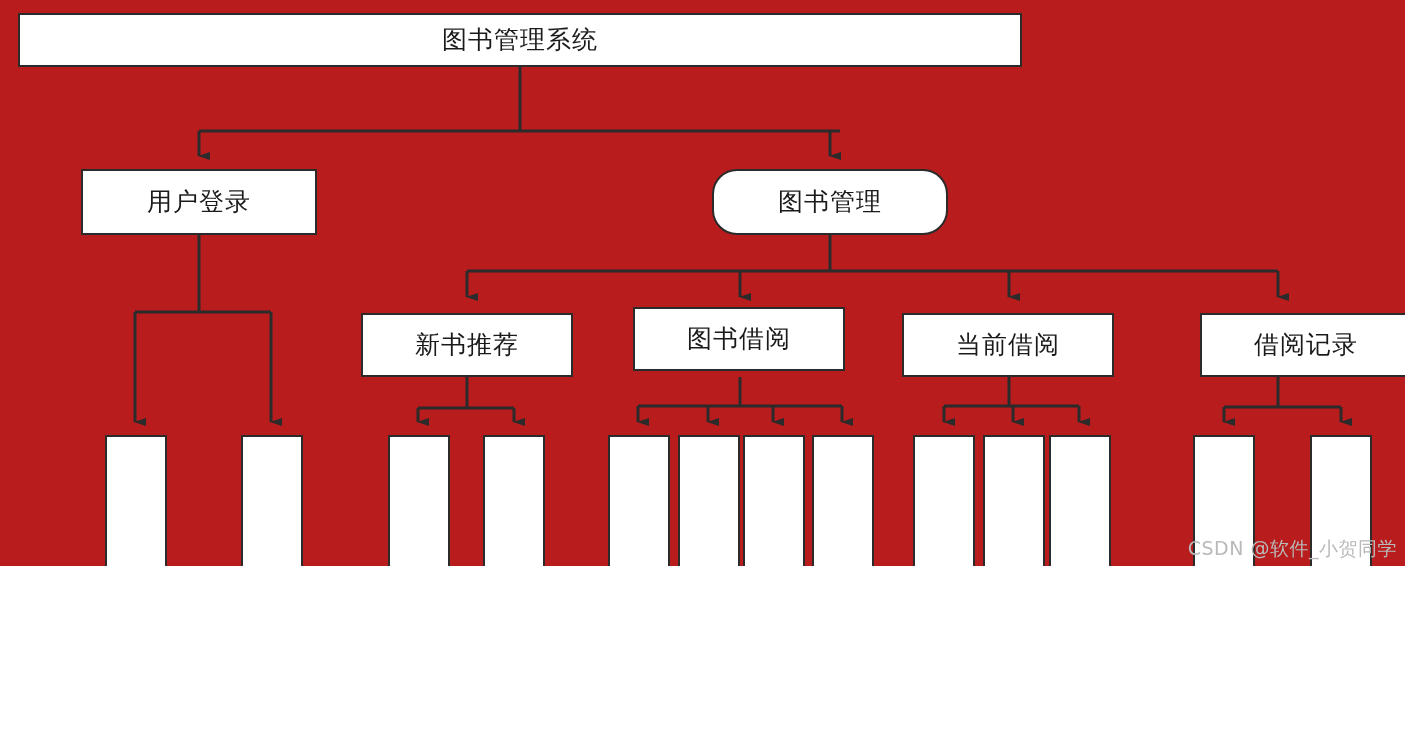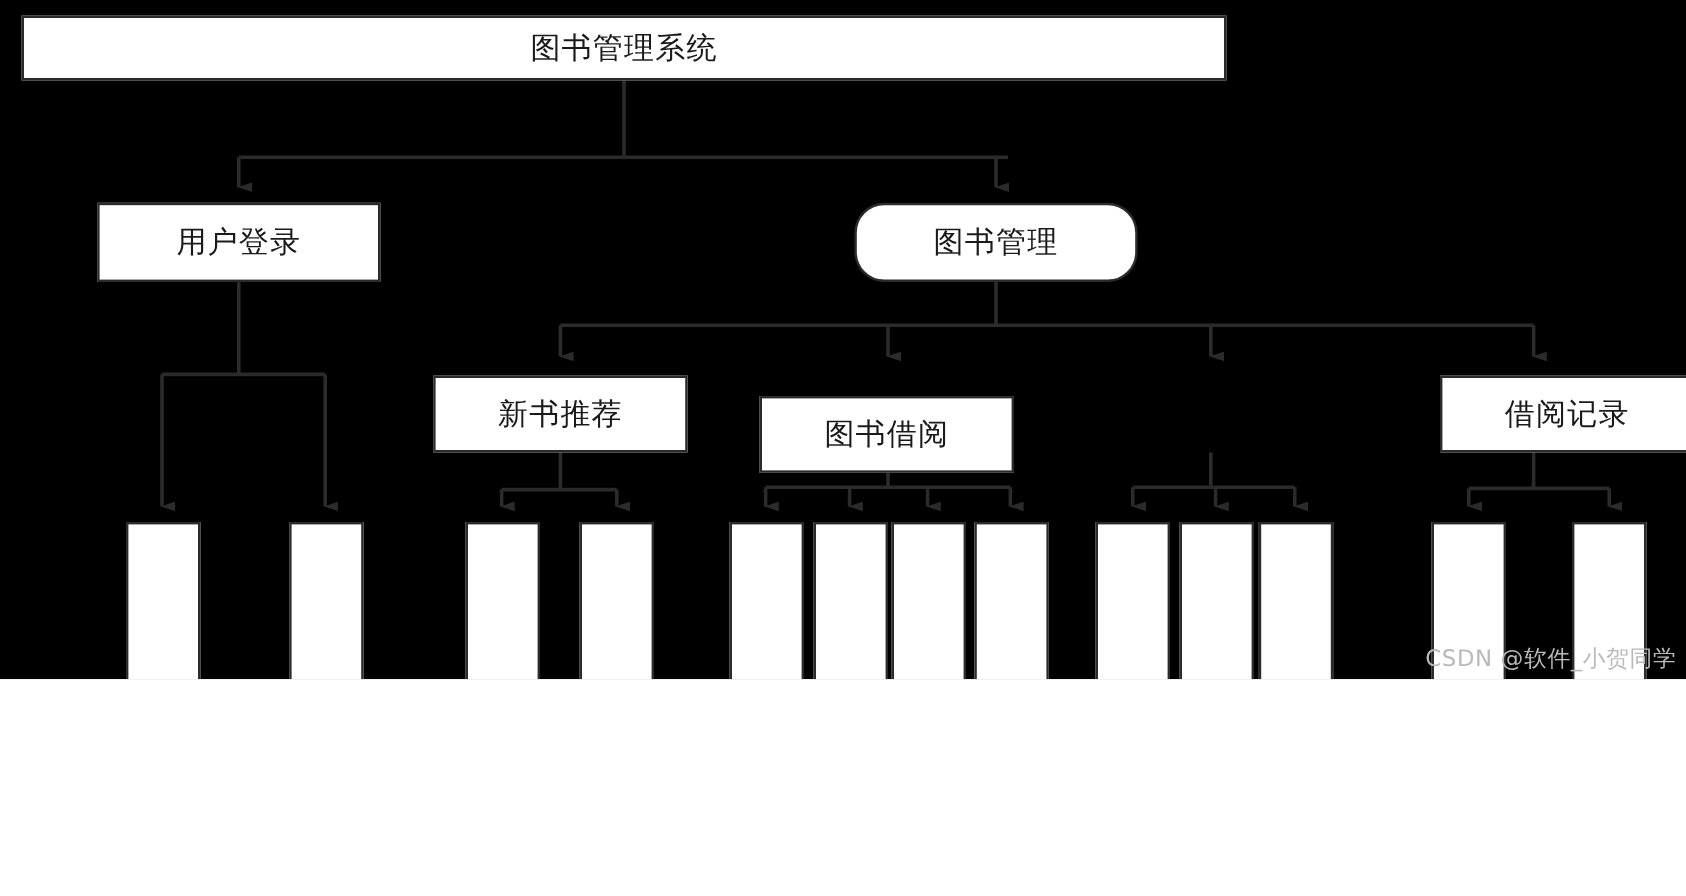--- a/index.html
+++ b/index.html
@@ -8,21 +8,21 @@
     padding: 0;
     background: #ffffff;
   }
   body {
     font-family: "DejaVu Sans", "Liberation Sans", sans-serif;
   }
   #canvas {
     position: relative;
     width: 1405px;
     height: 566px;
-    background: #000000;
+    background: #b91c1c;
     overflow: hidden;
     text-decoration: underline;
   }
   #edges {
     position: absolute;
     left: 0;
     top: 0;
     width: 1405px;
     height: 747px;
     pointer-events: none;
@@ -135,24 +135,27 @@
   </div>
 
   <div class="node node-h" style="left:712px; top:169px; width:236px; height:66px;border-radius:25px;">
     <span class="node-label">图书管理</span>
   </div>
 
   <div class="node node-h" style="left:361px; top:313px; width:212px; height:64px;">
     <span class="node-label">新书推荐</span>
   </div>
 
-  <div class="node node-h" style="left:633px; top:330px; width:212px; height:64px;">
+  <div class="node node-h" style="left:633px; top:307px; width:212px; height:64px;">
     <span class="node-label">图书借阅</span>
   </div>
 
+  <div class="node node-h" style="left:902px; top:313px; width:212px; height:64px;">
+    <span class="node-label">当前借阅</span>
+  </div>
 
   <div class="node node-h" style="left:1171px; top:313px; width:212px; height:64px;margin-left:29px;">
     <span class="node-label">借阅记录</span>
   </div>
 
   <div class="node node-v center-v" style="left:105px; top:435px; width:62px; height:300px;">
     <span class="node-label">用户登录</span>
   </div>
 
   <div class="node node-v center-v" style="left:241px; top:435px; width:62px; height:300px;">

